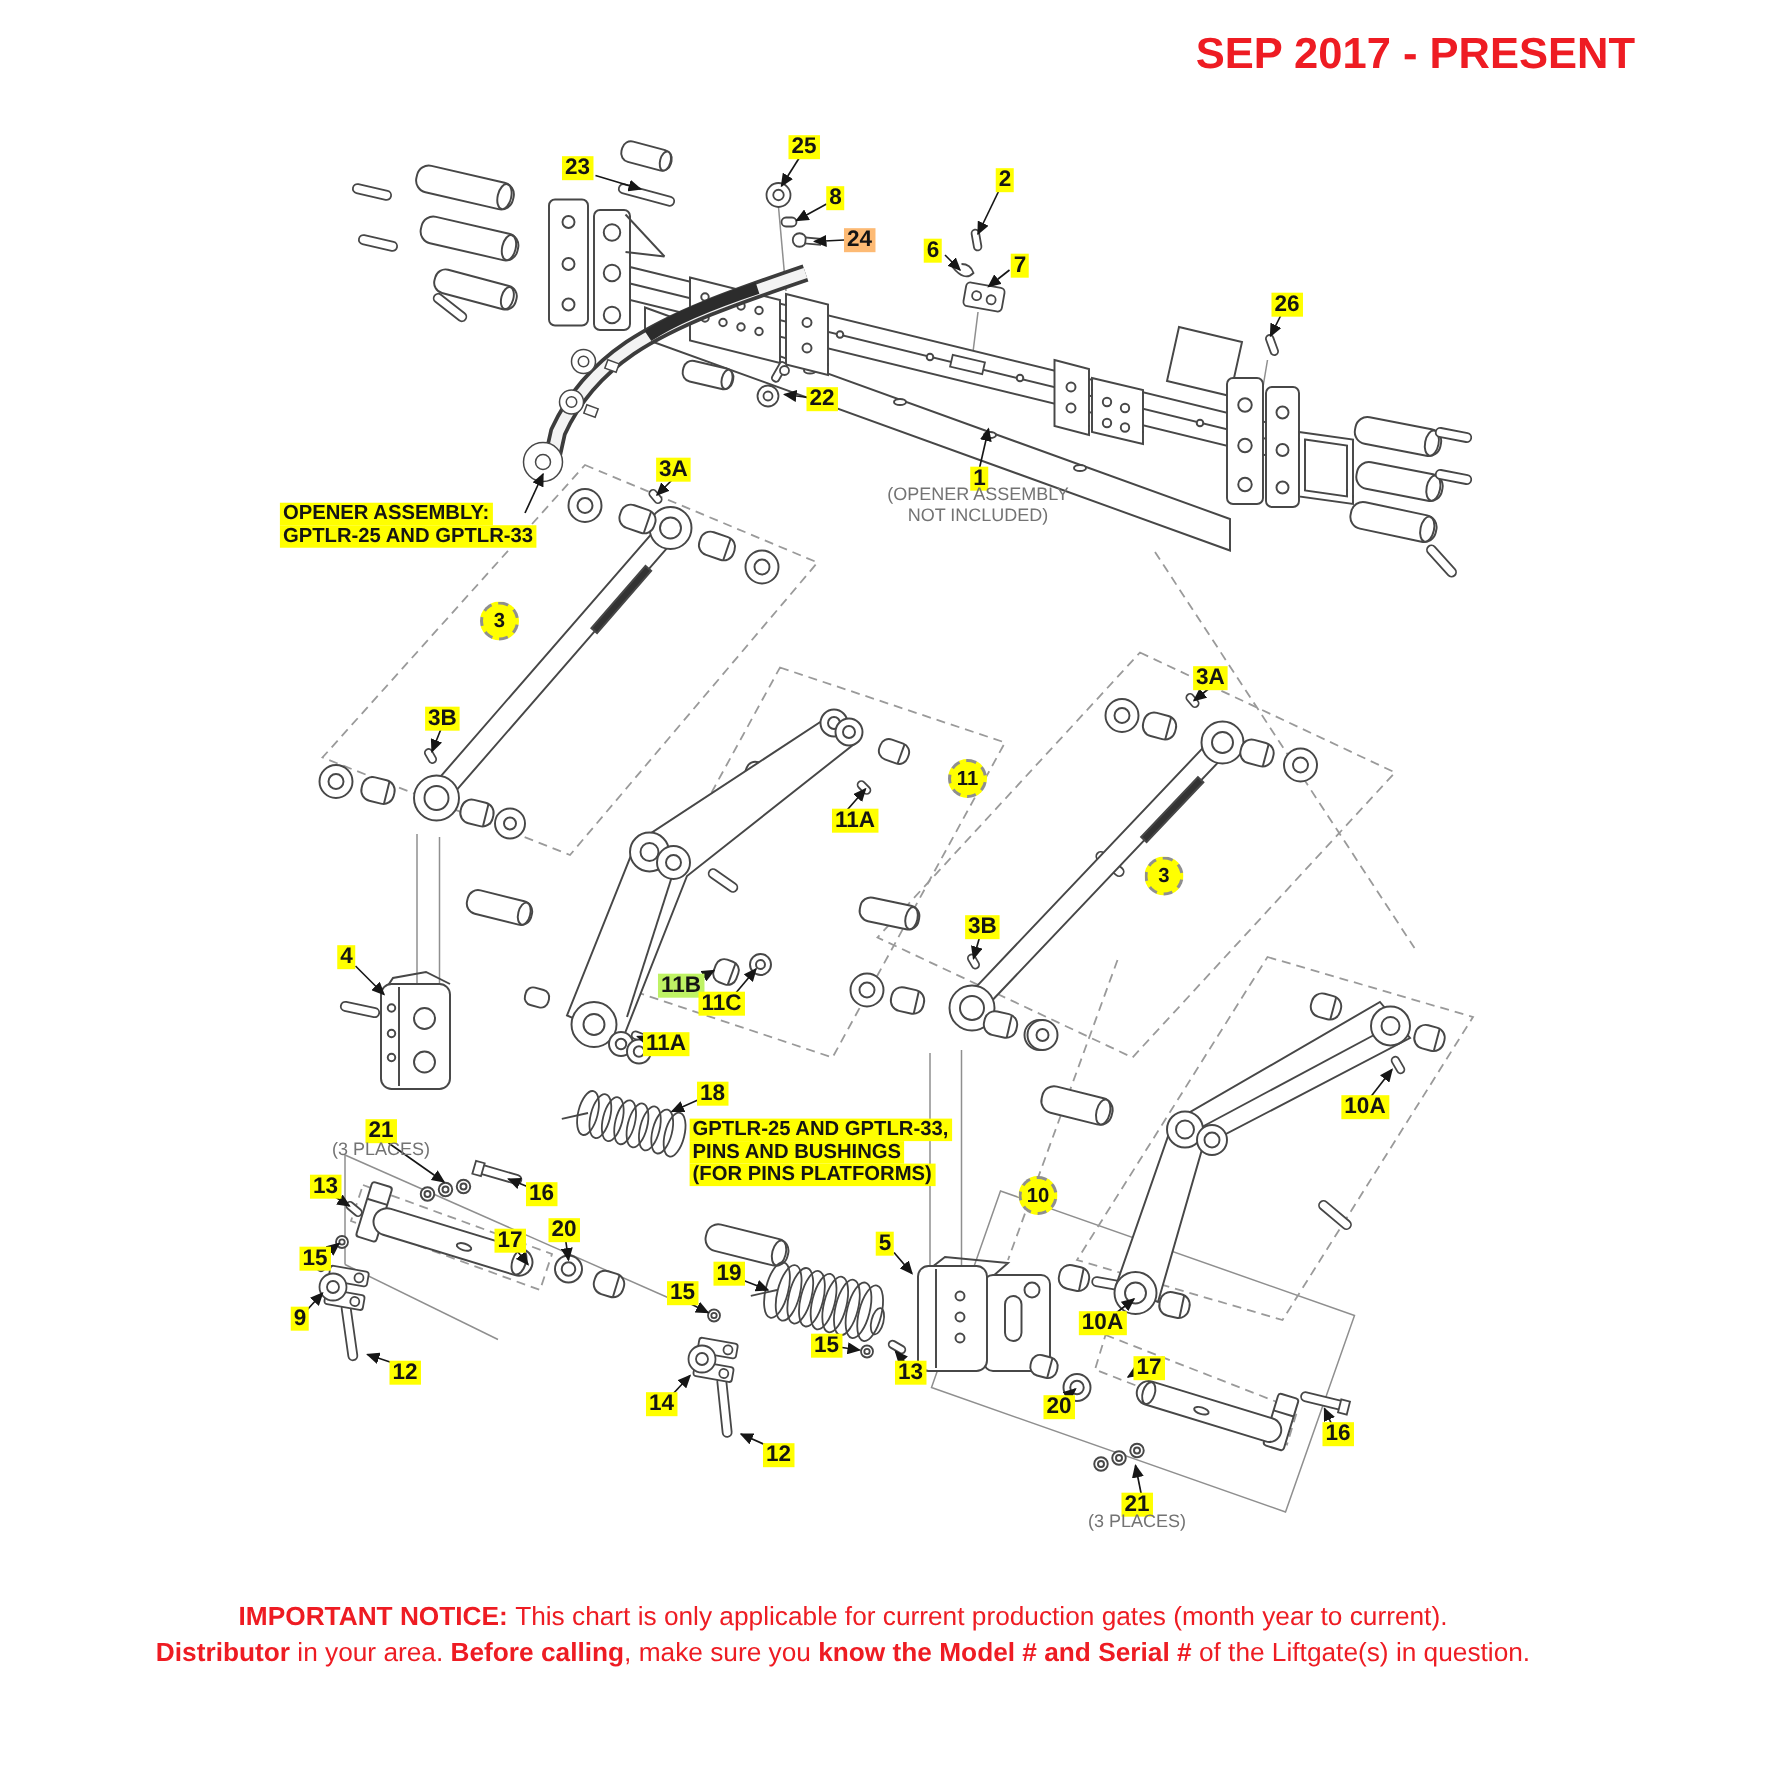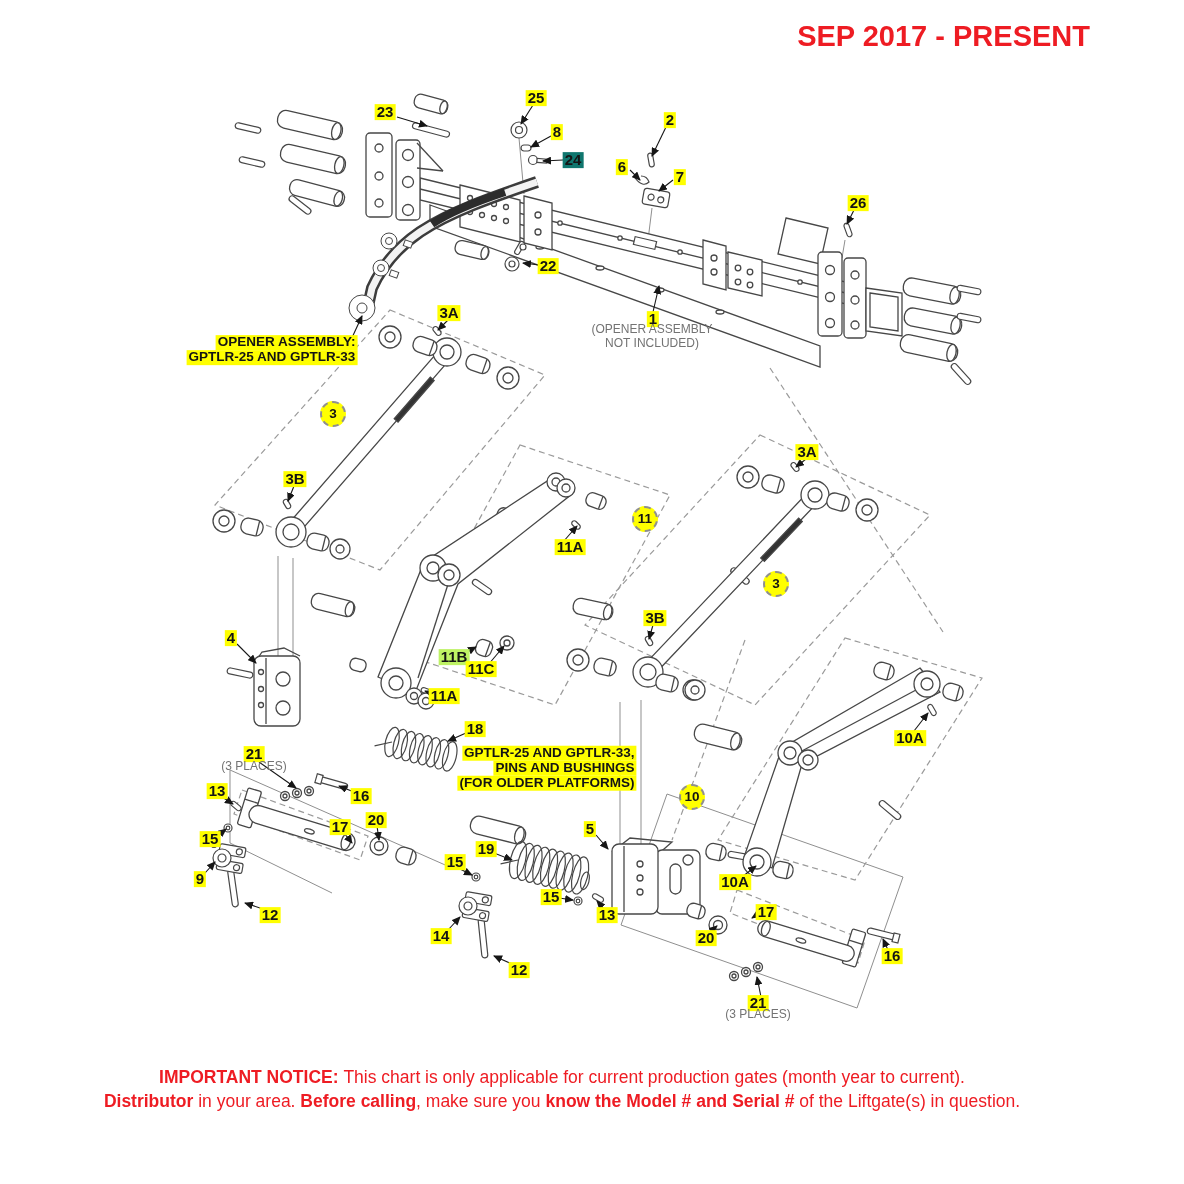--- a/index.html
+++ b/index.html
@@ -8,21 +8,21 @@
   #art{position:absolute;left:0;top:0;}
   #overlay{position:absolute;left:0;top:0;width:1124px;height:1184px;}
   .title{position:absolute;top:20px;right:34px;font-weight:bold;font-size:29px;letter-spacing:0px;white-space:nowrap;}
   .co{position:absolute;transform:translate(-50%,-50%);background:#ff0;color:#141414;
       font-weight:bold;font-size:15px;line-height:1.05;padding:0 2px;white-space:nowrap;}
   .cc{position:absolute;transform:translate(-50%,-50%);width:26px;height:26px;box-sizing:border-box;
       border-radius:50%;background:#ff0;border:2px dashed #8f8f8f;color:#141414;
       font-weight:bold;font-size:13.5px;line-height:22px;text-align:center;}
   .nb{position:absolute;transform:translate(-50%,-50%);color:#737373;font-size:12px;line-height:1.15;
       text-align:center;white-space:nowrap;}
-  .hlb{position:absolute;transform:translate(-50%,-50%);text-align:right;
+  .hlb{position:absolute;transform:translate(-50%,-50%);text-align:left;
        font-weight:bold;font-size:13.5px;line-height:1.1;white-space:nowrap;}
   .hlb div span{background:#ff0;color:#141414;padding:0 2px;display:inline-block;}
   .notice{position:absolute;left:0;right:0;top:1066px;text-align:center;
           font-size:17.5px;line-height:23.5px;font-weight:normal;}
   .notice .b{font-weight:bold;}
 </style>
 </head>
 <body>
 
 <div id="page">
@@ -624,21 +624,21 @@
 
   <div id="overlay">
     <div class="title" style="color: rgb(238, 28, 35);">SEP 2017 - PRESENT</div>
     <div class="notice" style="color: rgb(238, 28, 35);">
         <div><span class="b">IMPORTANT NOTICE: </span><span>This chart is only applicable for current production gates (month year to current).</span></div>
         <div><span class="b">Distributor</span><span> in your area. </span><span class="b">Before calling</span><span>, make sure you </span><span class="b">know the Model # and Serial #</span><span> of the Liftgate(s) in question.</span></div>
       </div>
   <div class="co" style="background: rgb(255, 255, 0); left: 385px; top: 112px; text-align: right;">23</div>
       <div class="co" style="background: rgb(255, 255, 0); left: 536px; top: 98px;">25</div>
       <div class="co" style="background: rgb(255, 255, 0); left: 557px; top: 132px;">8</div>
-      <div class="co" style="background: #0f766e; left: 573px; top: 160px;">24</div>
+      <div class="co" style="background: #fdba74; left: 573px; top: 160px;">24</div>
       <div class="co" style="background: rgb(255, 255, 0); left: 670px; top: 120px;">2</div>
       <div class="co" style="background: rgb(255, 255, 0); left: 622px; top: 167px;">6</div>
       <div class="co" style="background: rgb(255, 255, 0); left: 680px; top: 177px;">7</div>
       <div class="co" style="background: rgb(255, 255, 0); left: 858px; top: 203px;">26</div>
       <div class="co" style="background: rgb(255, 255, 0); left: 548px; top: 266px;">22</div>
       <div class="co" style="background: rgb(255, 255, 0); left: 653px; top: 319px;">1</div>
       <div class="co" style="background: rgb(255, 255, 0); left: 449px; top: 313px;">3A</div>
       <div class="co" style="background: rgb(255, 255, 0); left: 295px; top: 479px;">3B</div>
       <div class="co" style="background: rgb(255, 255, 0); left: 807px; top: 452px;">3A</div>
       <div class="co" style="background: rgb(255, 255, 0); left: 655px; top: 618px;">3B</div>
@@ -683,16 +683,16 @@
       <div class="nb" style="left: 758px; top: 1015px;">
         <div>(3 PLACES)</div>
       </div>
       <div class="hlb" style="left: 272px; top: 350px;">
         <div><span style="background: rgb(255, 255, 0);">OPENER ASSEMBLY:</span></div>
         <div><span style="background: rgb(255, 255, 0);">GPTLR-25 AND GPTLR-33</span></div>
       </div>
       <div class="hlb" style="left: 547px; top: 768px;">
         <div><span style="background: rgb(255, 255, 0);">GPTLR-25 AND GPTLR-33,</span></div>
         <div><span style="background: rgb(255, 255, 0);">PINS AND BUSHINGS</span></div>
-        <div><span style="background: rgb(255, 255, 0);">(FOR OLDER PLATFORMS)</span></div>
+        <div><span style="background: rgb(255, 255, 0);">(FOR PINS PLATFORMS)</span></div>
       </div>
     </div>
 </div>
 
 </body></html>

